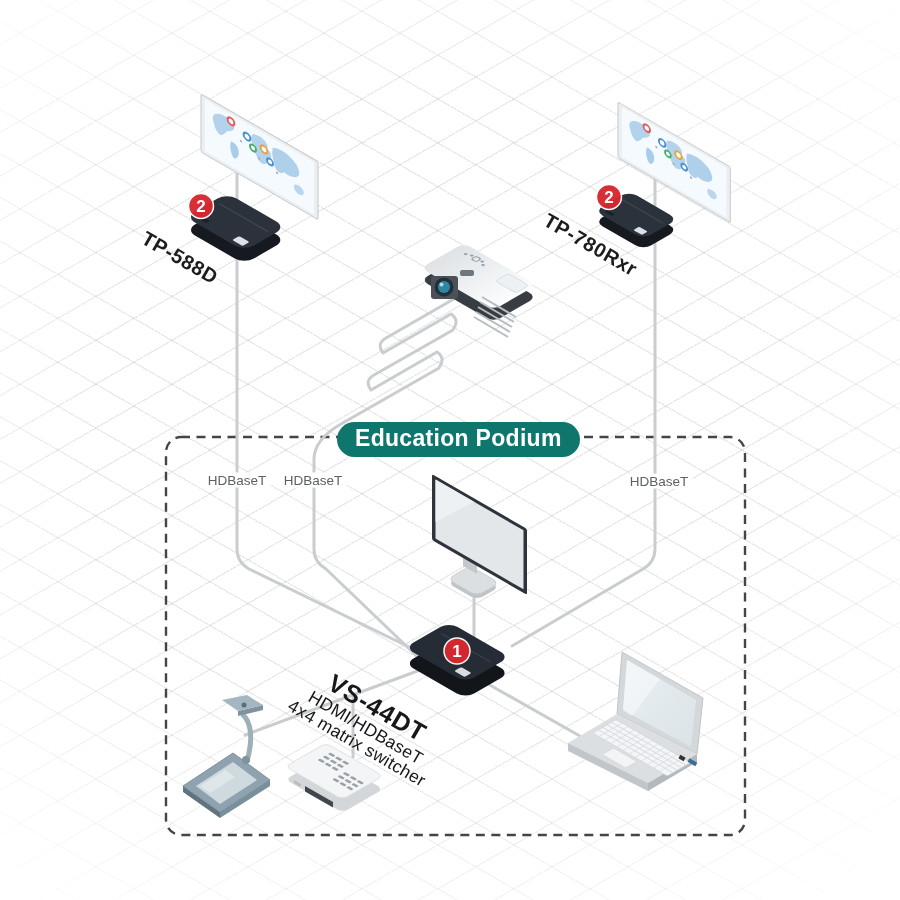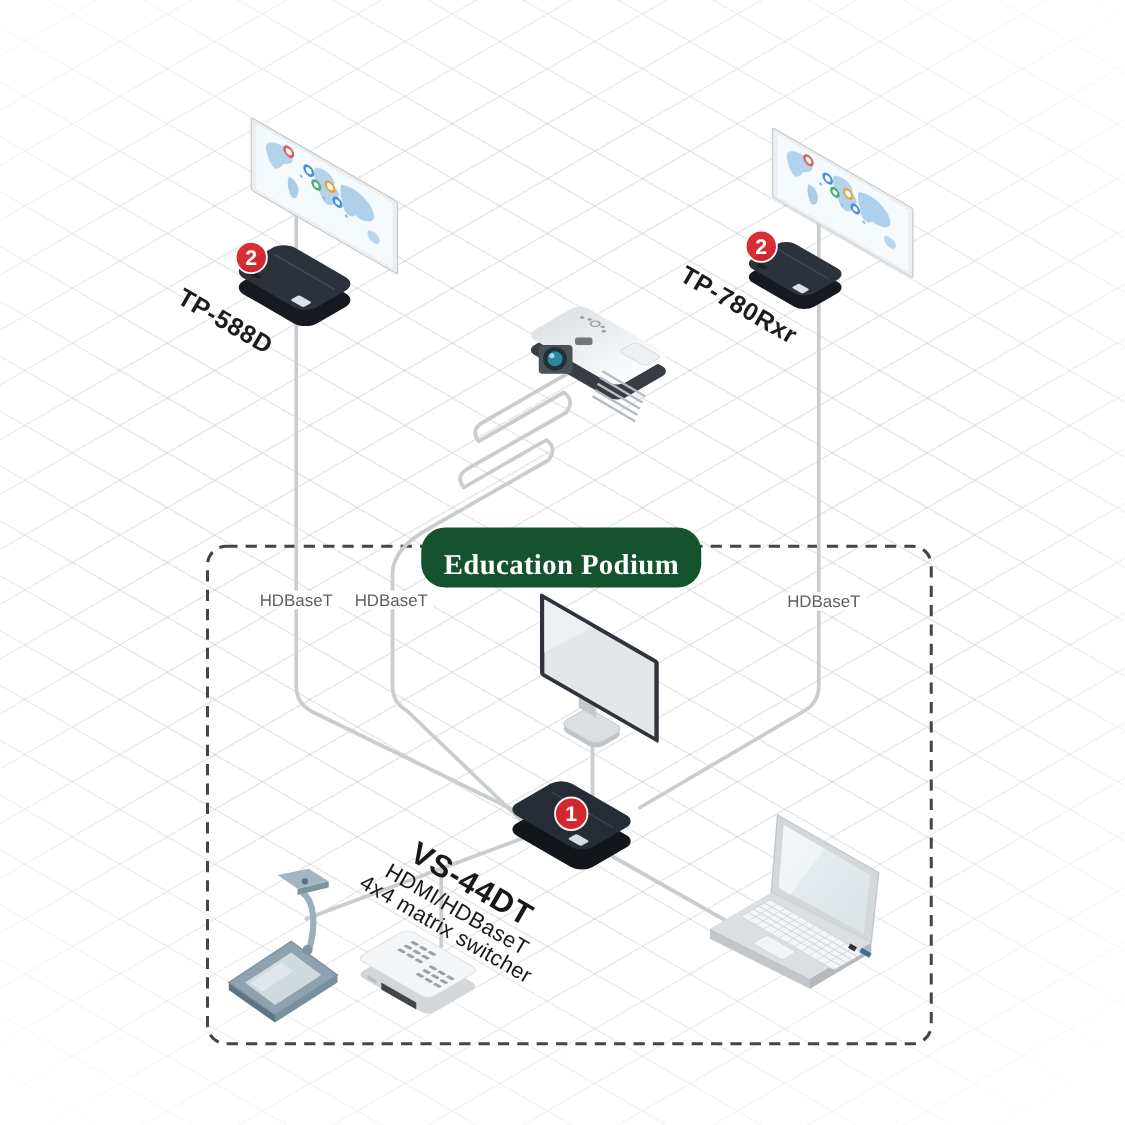--- a/index.html
+++ b/index.html
@@ -10,22 +10,22 @@
     background-image:
       repeating-linear-gradient(30deg, rgba(120,126,132,.16) 0 1.3px, transparent 1.3px 38px),
       repeating-linear-gradient(150deg, rgba(120,126,132,.16) 0 1.3px, transparent 1.3px 38px);}
   .grid-fade{position:absolute;inset:0;z-index:0;
     background:radial-gradient(ellipse 74% 70% at 48% 47%, rgba(255,255,255,0) 50%, rgba(255,255,255,.93) 95%, #fff 100%);}
   svg.scene{position:absolute;left:0;top:0;z-index:1;}
   .lbl{position:absolute;z-index:2;color:#1b1c1e;}
   .lbl-device{font-size:20px;font-weight:600;letter-spacing:.6px;transform-origin:0 0;transform:rotate(30deg);white-space:nowrap;}
   .lbl-hdbt{font-size:13.5px;font-weight:400;color:#5c6165;background:#fff;padding:0 4px;
             transform:translate(-50%,-50%);white-space:nowrap;}
-  .pill{position:absolute;z-index:3;background:#14532d;color:#fff;font-weight:700;font-size:23px;
-        letter-spacing:.3px;padding:17px 18px 5px 18px;border-radius:19px;white-space:nowrap;font-family:Liberation Serif, serif;}
+  .pill{position:absolute;z-index:3;background:#0f766e;color:#fff;font-weight:700;font-size:23px;
+        letter-spacing:.3px;padding:3px 18px 5px 18px;border-radius:19px;white-space:nowrap;}
   .vs-label{position:absolute;z-index:2;width:230px;text-align:center;transform:rotate(30deg);
             color:#17181a;line-height:1.06;}
   .vs-label .l1{font-size:25px;font-weight:600;letter-spacing:.8px;}
   .vs-label .l2,.vs-label .l3{font-size:17.5px;font-weight:500;letter-spacing:.3px;}
 </style>
 </head>
 <body>
 
 <div class="stage">
   <div class="grid-bg"></div>

